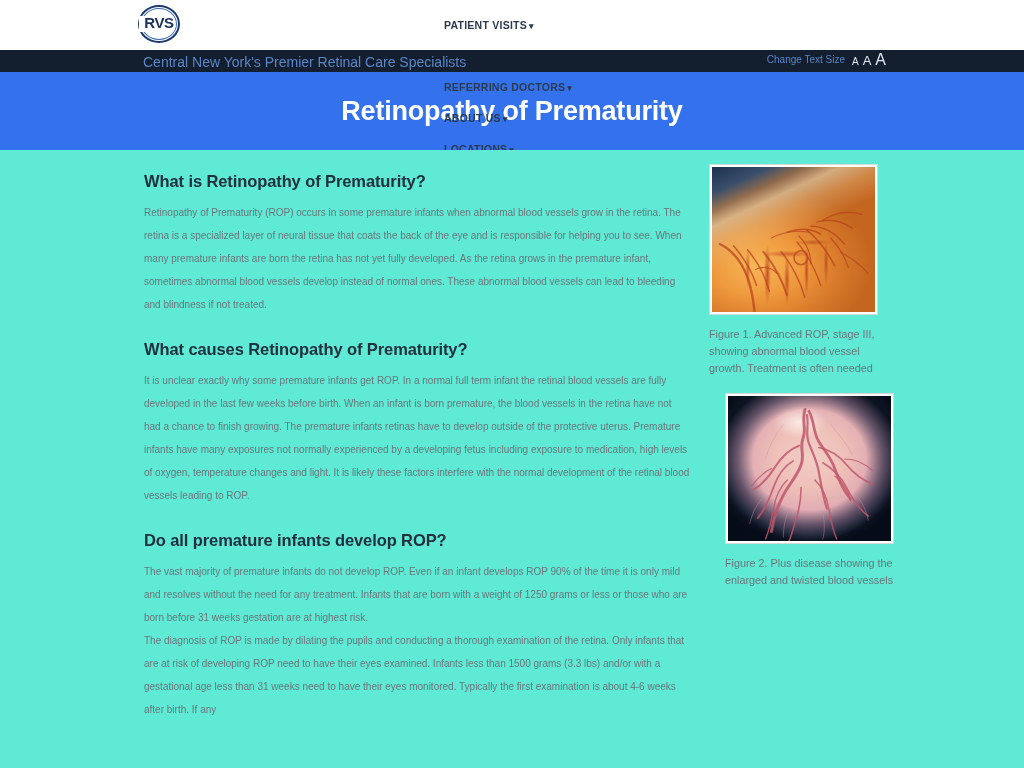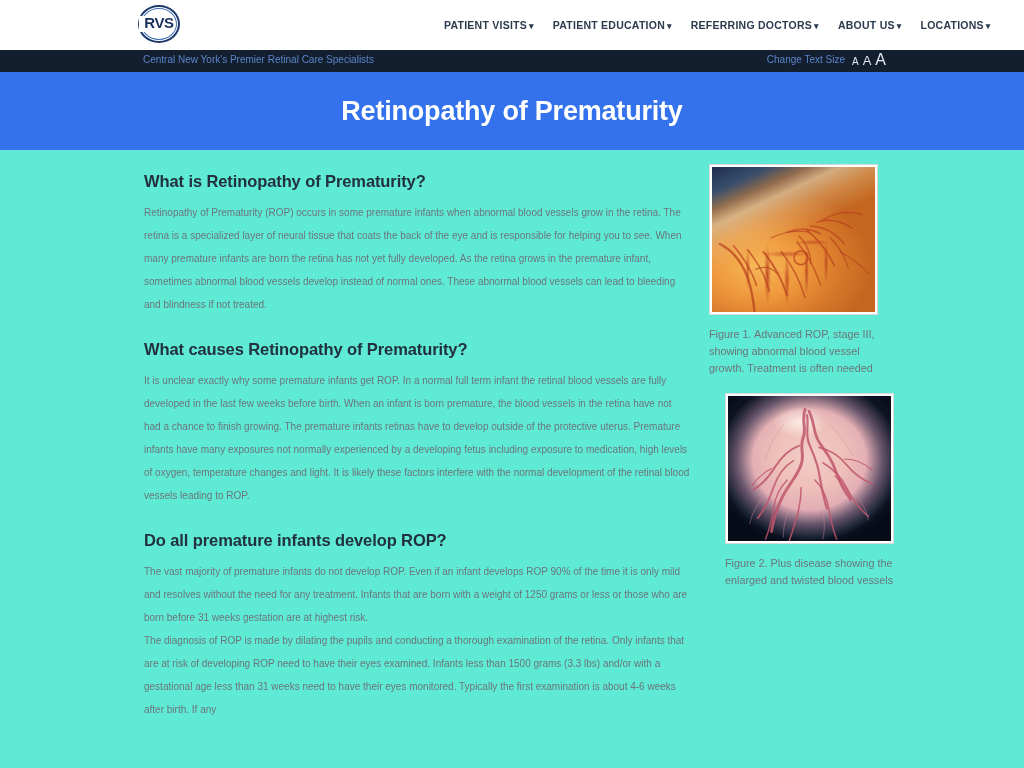--- a/index.html
+++ b/index.html
@@ -82,20 +82,21 @@
     text-transform: capitalize;
     white-space: nowrap;
   }
 
   .main-nav {
     position: absolute;
     left: 444px; top: 19px;
     display: flex;
     gap: 19px;
     align-items: flex-start;
+    flex-direction: column;
   }
   .nav-item {
     font-size: 10.5px;
     font-weight: bold;
     letter-spacing: 0.25px;
     color: #2b3a4d;
     text-transform: uppercase;
     white-space: nowrap;
     cursor: pointer;
   }
@@ -108,21 +109,21 @@
   
   .utility-bar {
     height: 22px;
     width: 1024px;
     background: #131e2e;
     position: relative;
   }
   .tagline {
     position: absolute;
     left: 143px; top: 4px;
-    font-size: 10px;
+    font-size: 14px;
     color: #5b86c9;
     white-space: nowrap;
   }
   .textsize {
     position: absolute;
     right: 138px; top: 2px;
     display: flex;
     align-items: baseline;
     gap: 4px;
   }

